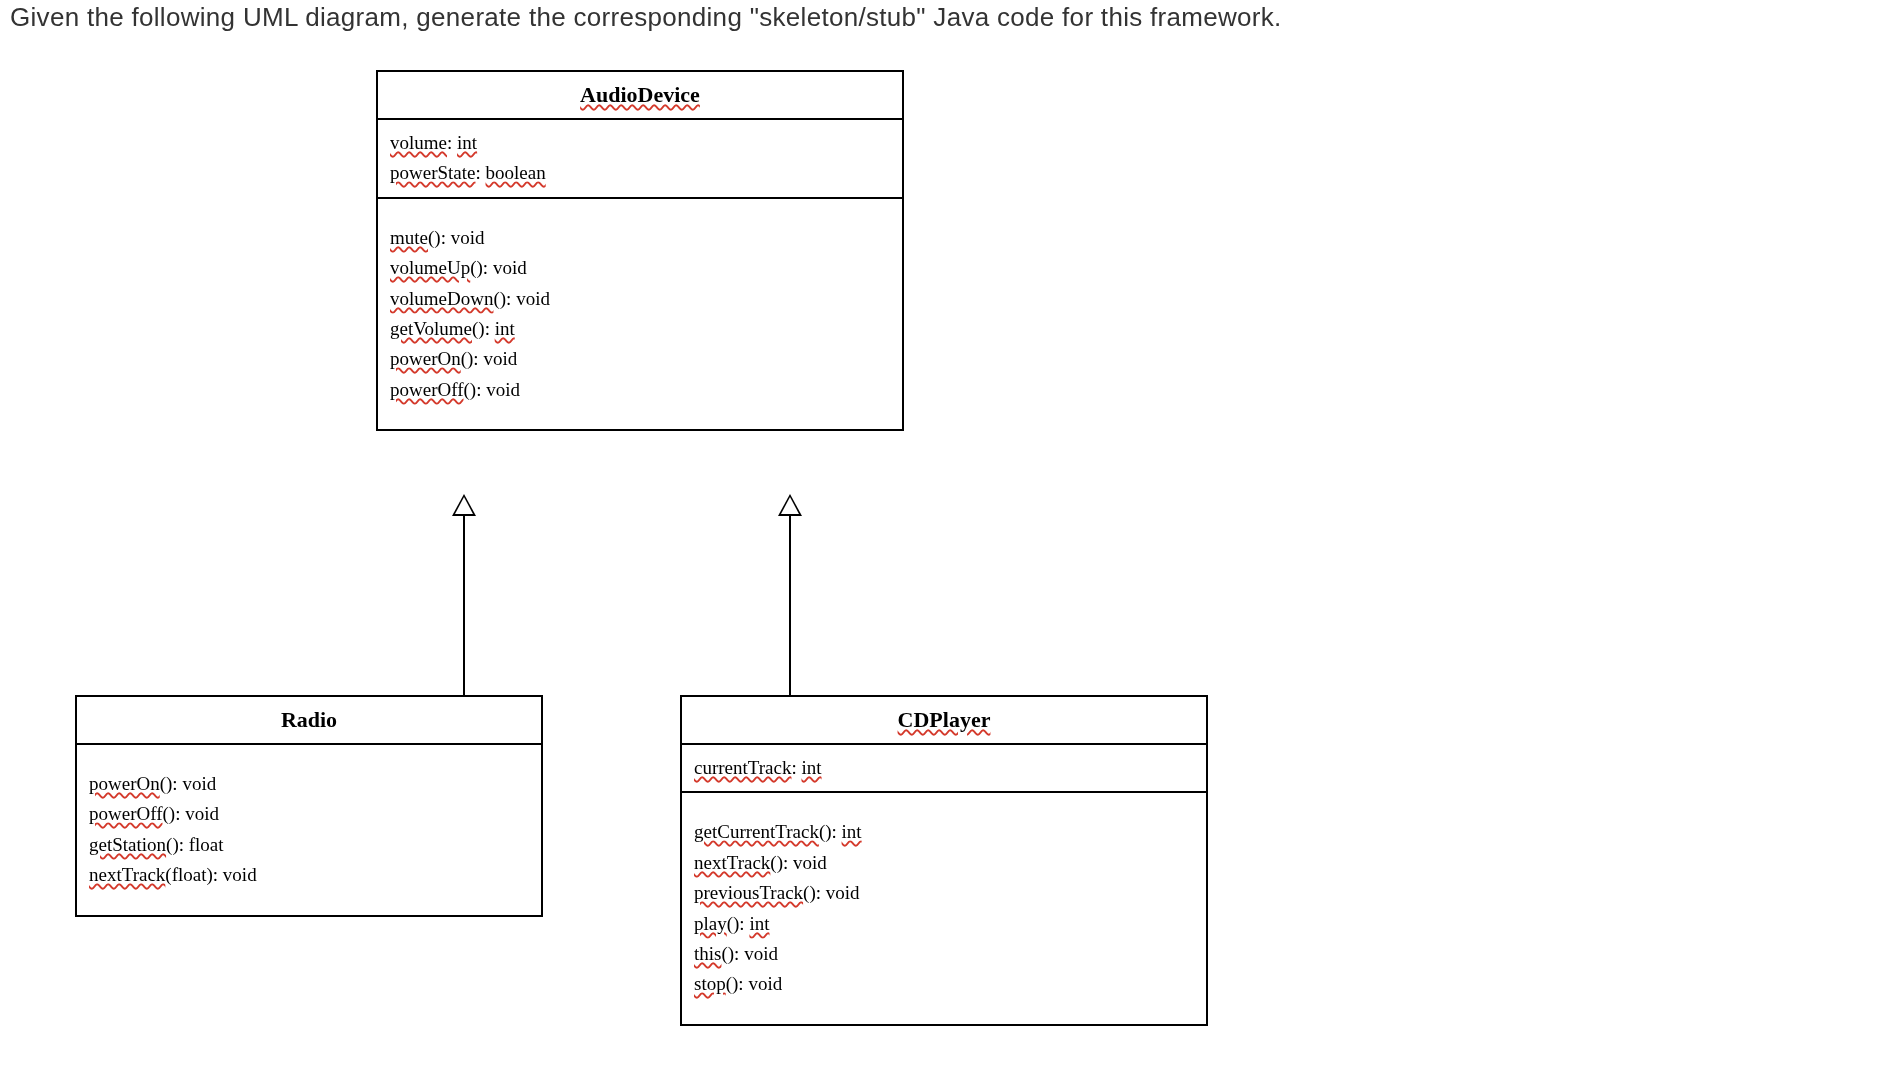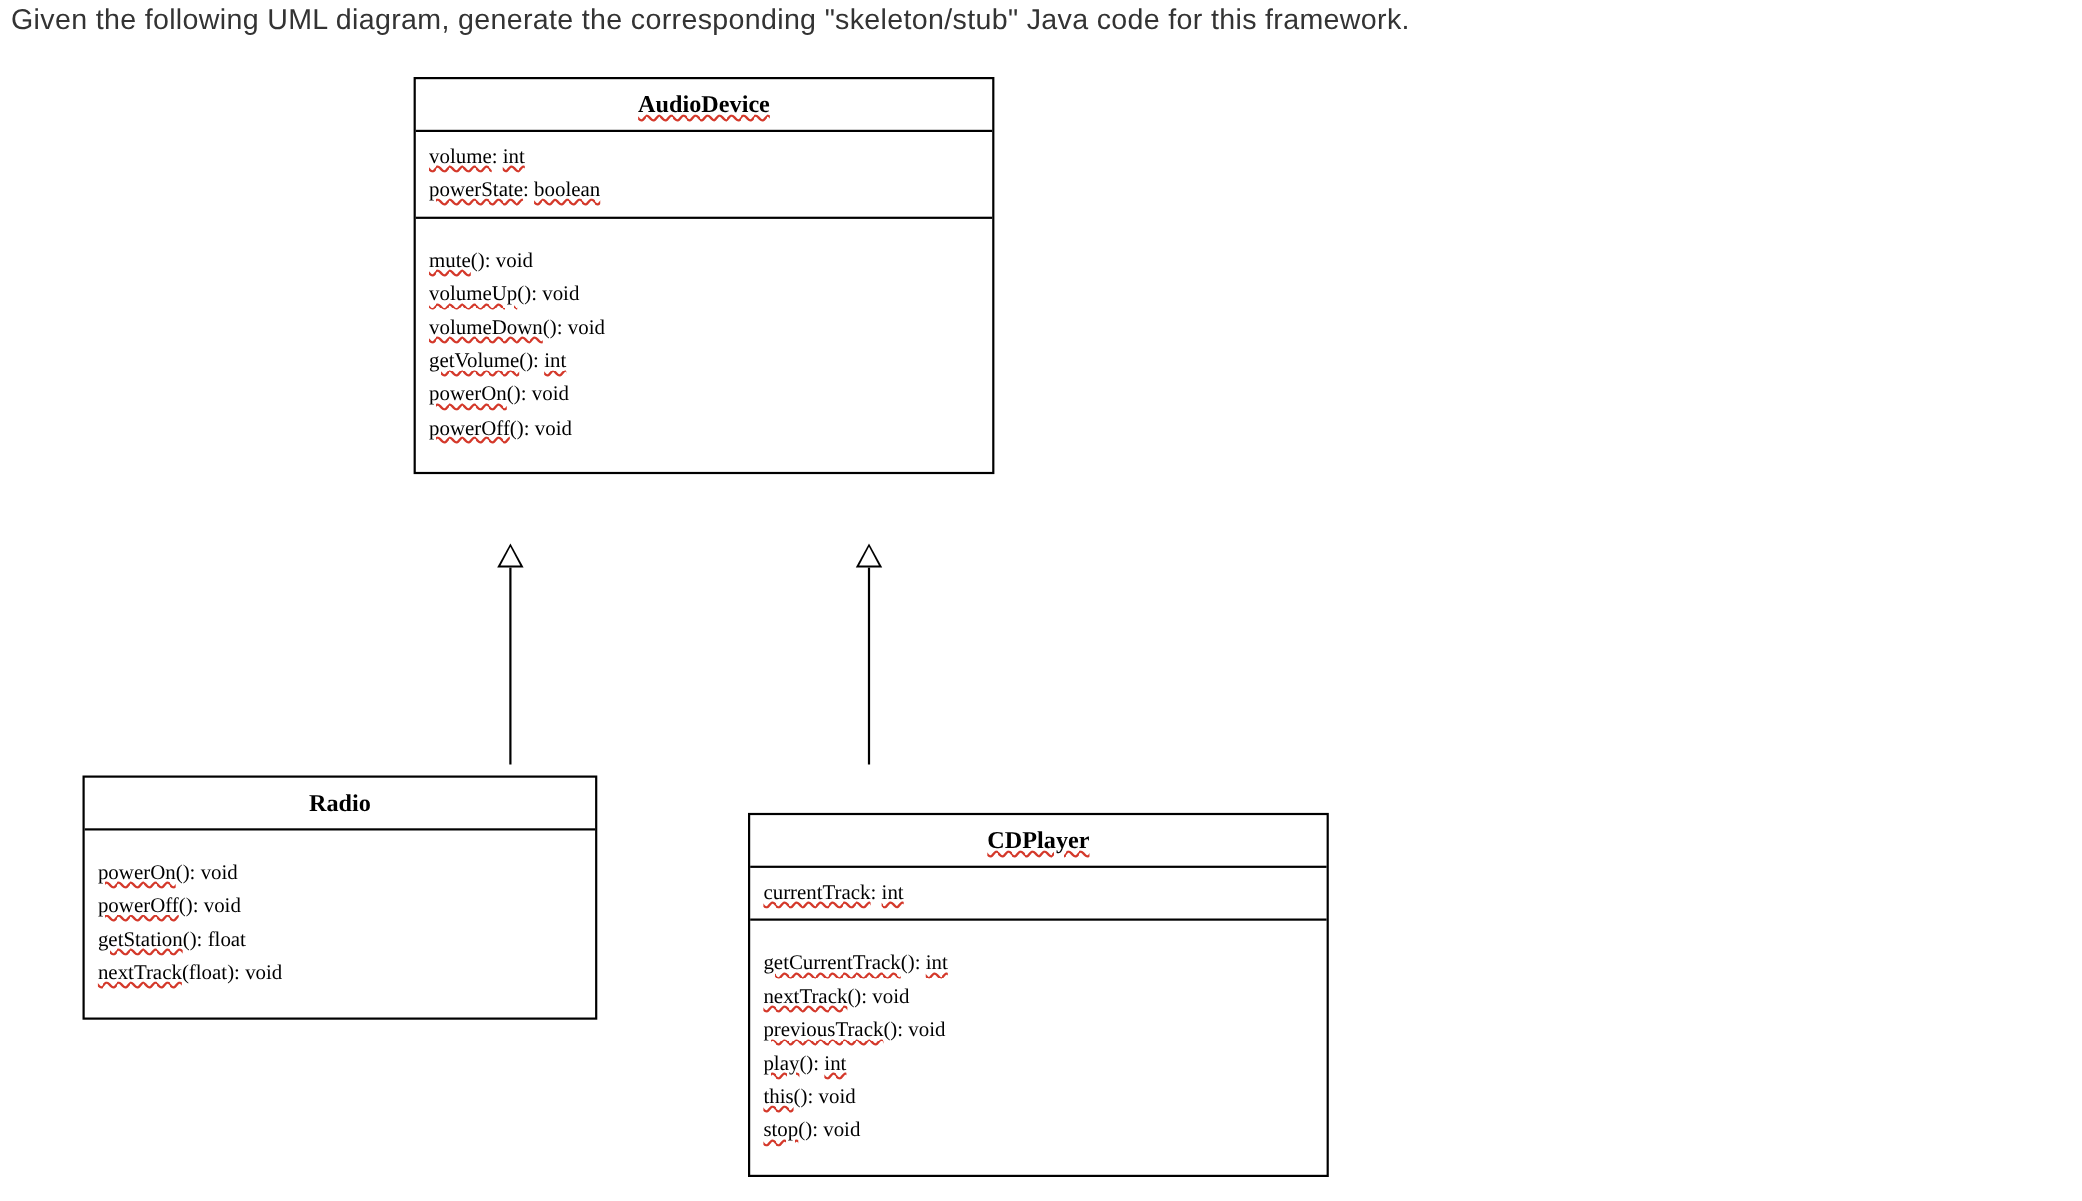--- a/index.html
+++ b/index.html
@@ -64,27 +64,25 @@
     .audiodevice {
       top: 70px;
       left: 348px;
       width: 528px;
       margin-left: 28px;
     }
     .radio {
       top: 695px;
       left: 75px;
       width: 468px;
-      margin-top: 10px;
     }
     .cdplayer {
       top: 695px;
       left: 680px;
       width: 528px;
-      margin-top: 44px;
     }
     
     .line {
       position: absolute;
       background: #000;
     }
     .vline {
       width: 2px;
     }
     .arrowhead {

